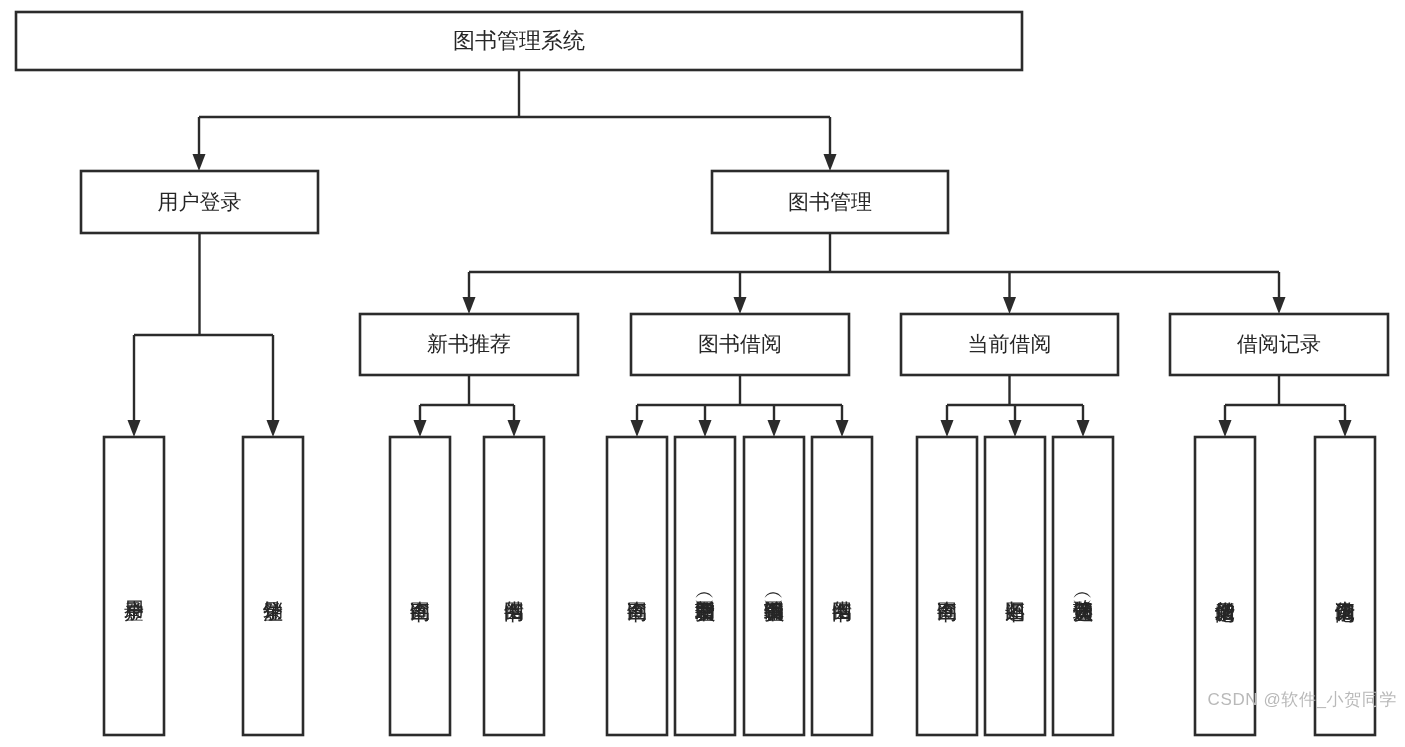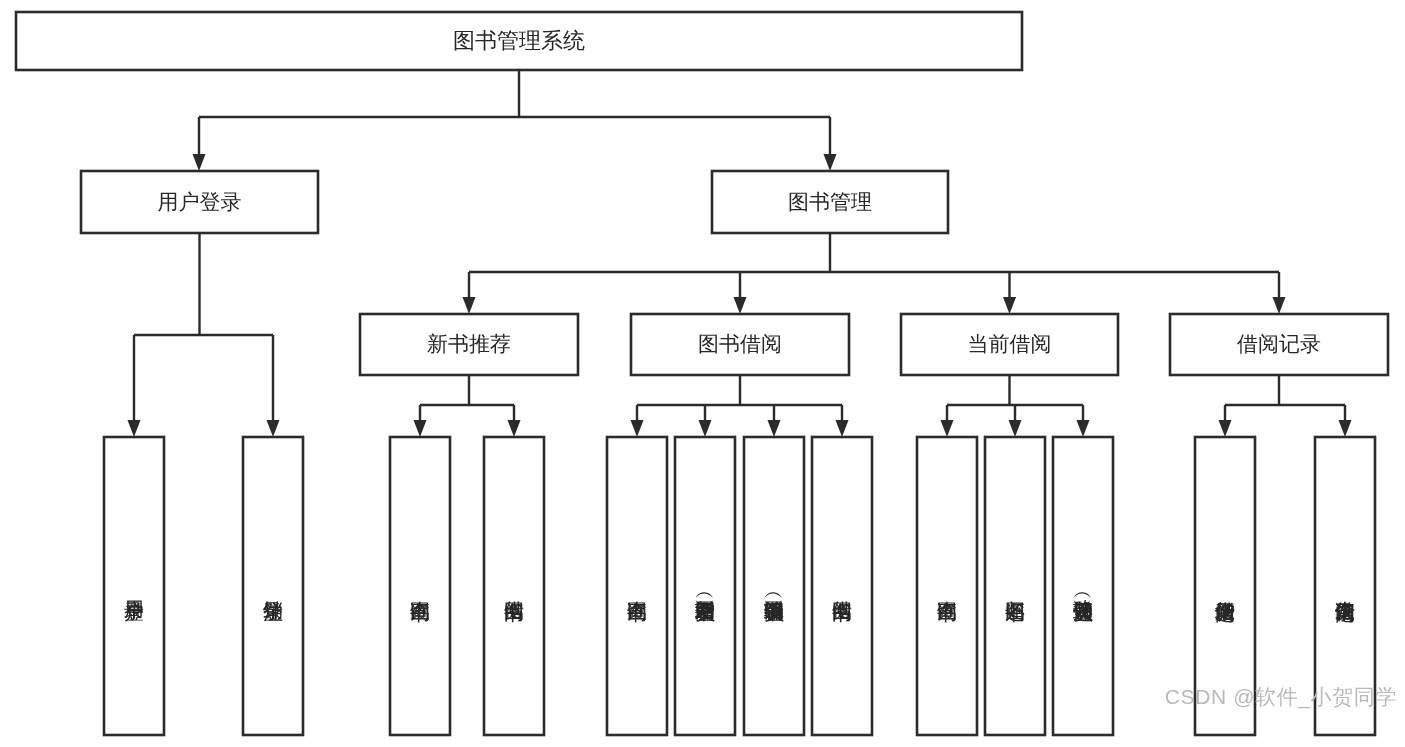--- a/index.html
+++ b/index.html
@@ -67,21 +67,21 @@
     letter-spacing: 0.5px;
     white-space: nowrap;
     pointer-events: none;
     user-select: none;
   }
   .watermark {
     position: absolute;
     right: 8px;
     bottom: 6px;
     font-family: "Liberation Sans", "DejaVu Sans", sans-serif;
-    font-size: 21px;
+    font-size: 17px;
     color: #b9b9b9;
     letter-spacing: 0.6px;
     white-space: nowrap;
     user-select: none;
     text-align: right;
   }
 </style>
 </head>
 <body>
 

